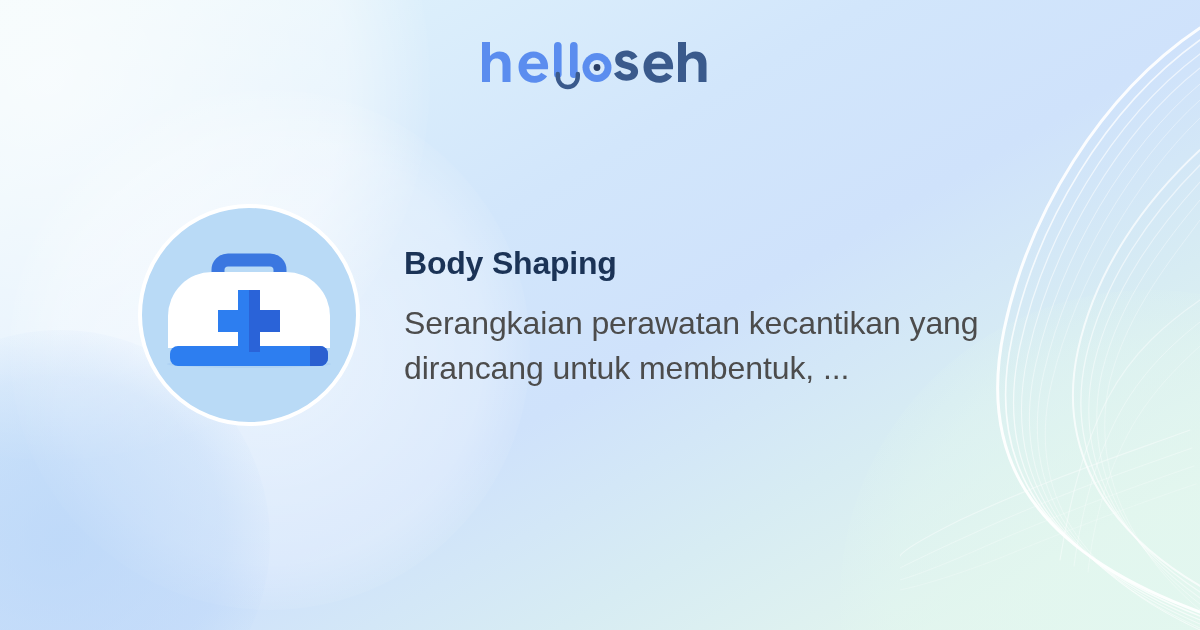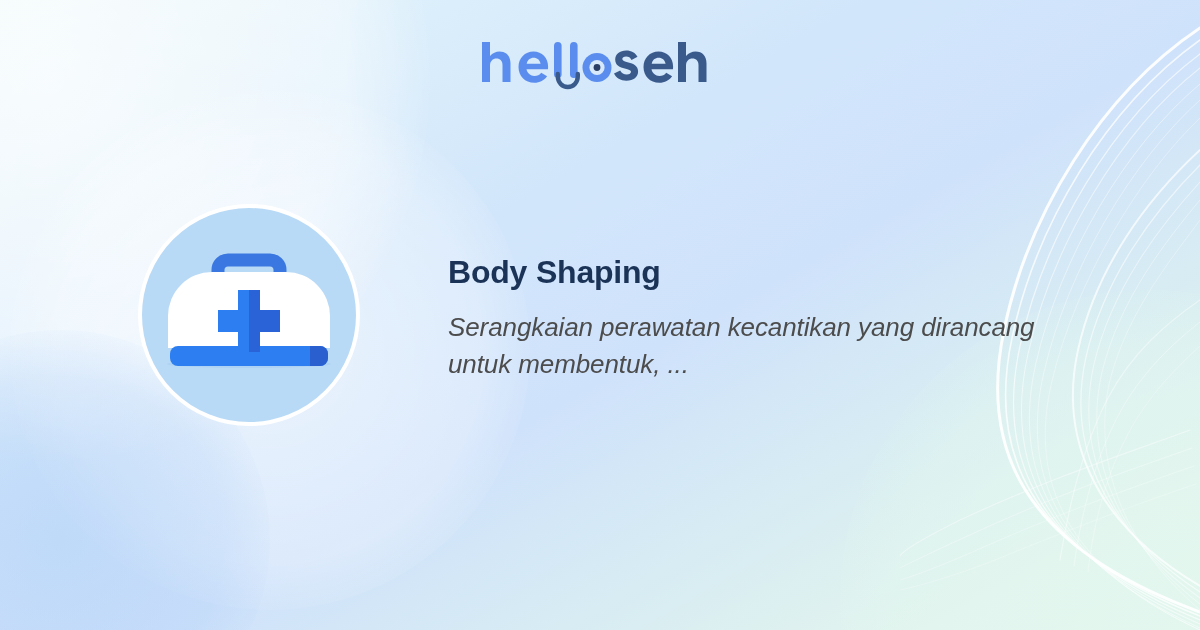--- a/index.html
+++ b/index.html
@@ -65,21 +65,21 @@
   }
 
   
   .content {
     position:absolute;
     left:0; top:0;
     width:1200px; height:630px;
     display:flex;
     align-items:center;
     padding-left:138px;
-    gap:88px;
+    gap:44px;
   }
 
   .icon-badge {
     position:relative;
     width:222px; height:222px;
     flex:0 0 222px;
     border-radius:50%;
     background:#b9daf6;
     border:4px solid #ffffff;
   }
@@ -88,27 +88,26 @@
 
   .title {
     font-size:32px;
     font-weight:bold;
     color:#1b3356;
     letter-spacing:-0.2px;
     line-height:1.2;
     margin-bottom:18px;
   }
   .desc {
-    font-size:26px;
+    font-size:32px;
     font-weight:400;
     color:#4c4c4c;
     line-height:1.42;
     letter-spacing:-0.1px;
     max-width:600px;
-    font-style:italic;
   }
 </style>
 </head>
 <body>
 
 <div class="card">
 
   <div class="blob blob-a"></div>
   <div class="blob blob-b"></div>
   <div class="blob blob-c"></div>

